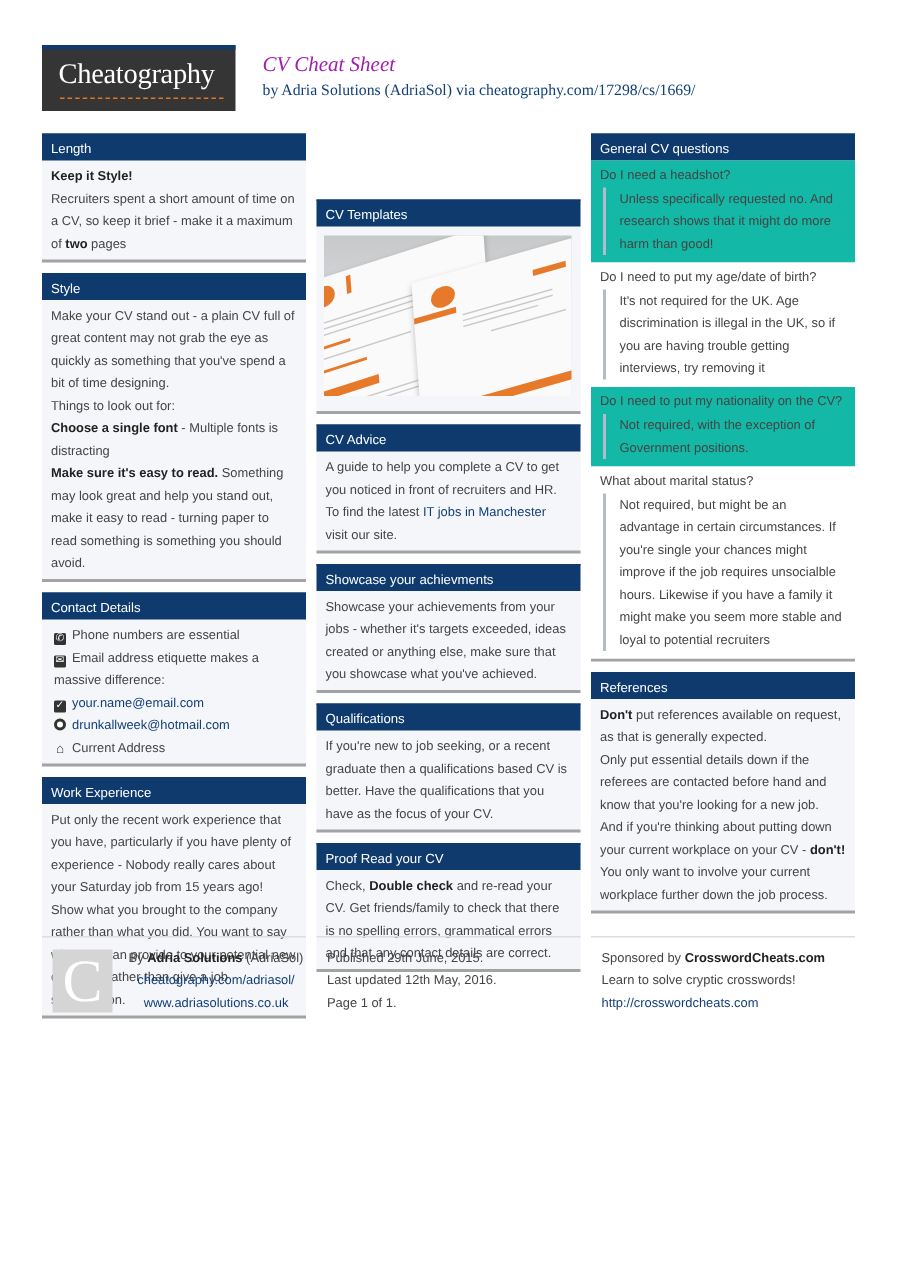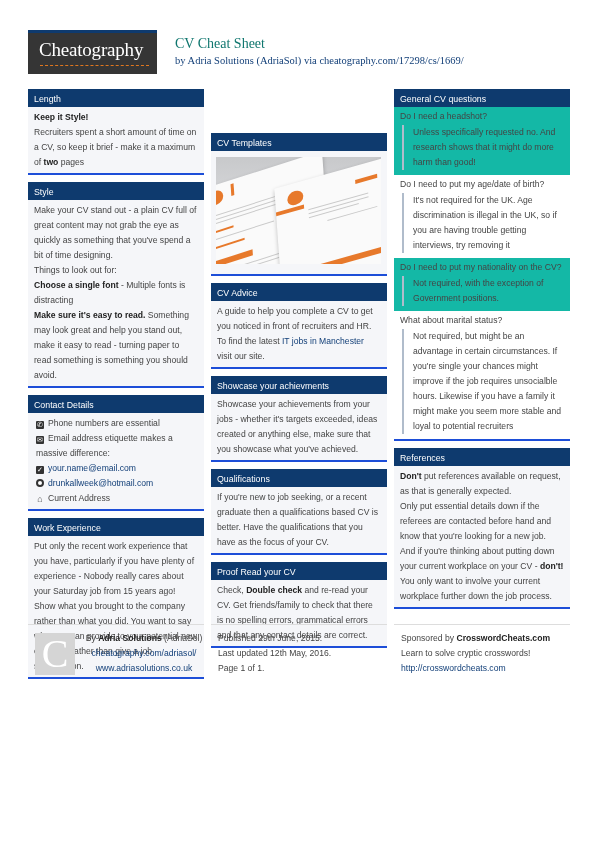--- a/index.html
+++ b/index.html
@@ -4,29 +4,29 @@
 <style>
   * { box-sizing: border-box; margin: 0; padding: 0; }
   html, body { width: 600px; height: 849px; background: #ffffff; overflow: hidden; }
   body { font-family: "Liberation Sans", sans-serif; color: #444; font-size: 8.6px; line-height: 15px; position: relative; }
 
   .header { position: absolute; left: 28px; top: 30px; height: 44px; width: 560px; }
   .logo { position: absolute; left: 0; top: 0; width: 129px; height: 44px; background: #353535; border-top: 3px solid #0e3a6e; }
   .logo-text { position: absolute; left: 11px; top: 9px; font-family: "Liberation Serif", serif; font-size: 19px; color: #fff; letter-spacing: -0.2px; }
   .logo-underline { position: absolute; left: 12px; top: 32px; width: 109px; height: 1px; border-bottom: 1px dashed #e0771f; }
   .title-block { position: absolute; left: 147px; top: 6px; font-family: "Liberation Serif", serif; }
-  .title { font-size: 14px; color: #0f766e; line-height: 16px; }
+  .title { font-size: 14px; color: #a21caf; line-height: 16px; font-style: italic; }
   .byline { font-size: 10.5px; color: #123f78; line-height: 15px; margin-top: 1px; }
 
   .col { position: absolute; top: 89px; width: 176px; }
   .col1 { left: 28px; }
   .col2 { left: 211px; margin-top: 44px; }
   .col3 { left: 394px; }
 
-  .box { background: #f5f6f9; border-bottom: 2px solid #1d4ed8; margin-bottom: 7px; }
+  .box { background: #f5f6f9; border-bottom: 2px solid #a3a3a3; margin-bottom: 7px; }
   .box-head { background: #0e3a6e; color: #fff; height: 18px; line-height: 18px; padding-left: 6px; font-size: 8.8px; border-top: 1px solid #0e3a6e; }
   .box-body { padding: 3px 6px 3px 6px; }
   .box-body p { margin: 0; }
   b { color: #222; font-weight: bold; }
   .link { color: #123f78; }
 
   .ico { display: inline-block; width: 8px; height: 8px; margin-right: 4px; vertical-align: -1px; text-align: center; font-size: 7px; line-height: 8px; color: #fff; }
   .ico-sq { background: #333; border-radius: 1px; }
   .ico-circ { background: #fff; border: 2px solid #333; border-radius: 50%; width: 8px; height: 8px; }
   .ico-home { color: #333; font-size: 9px; }

